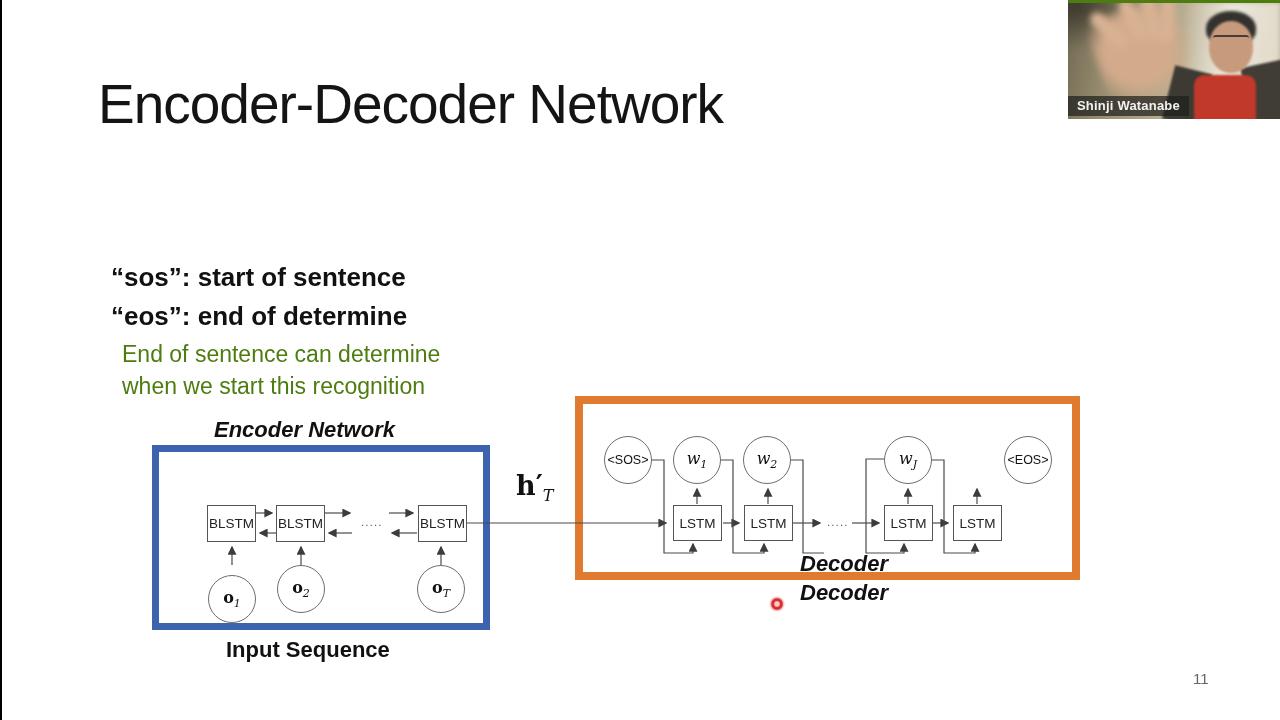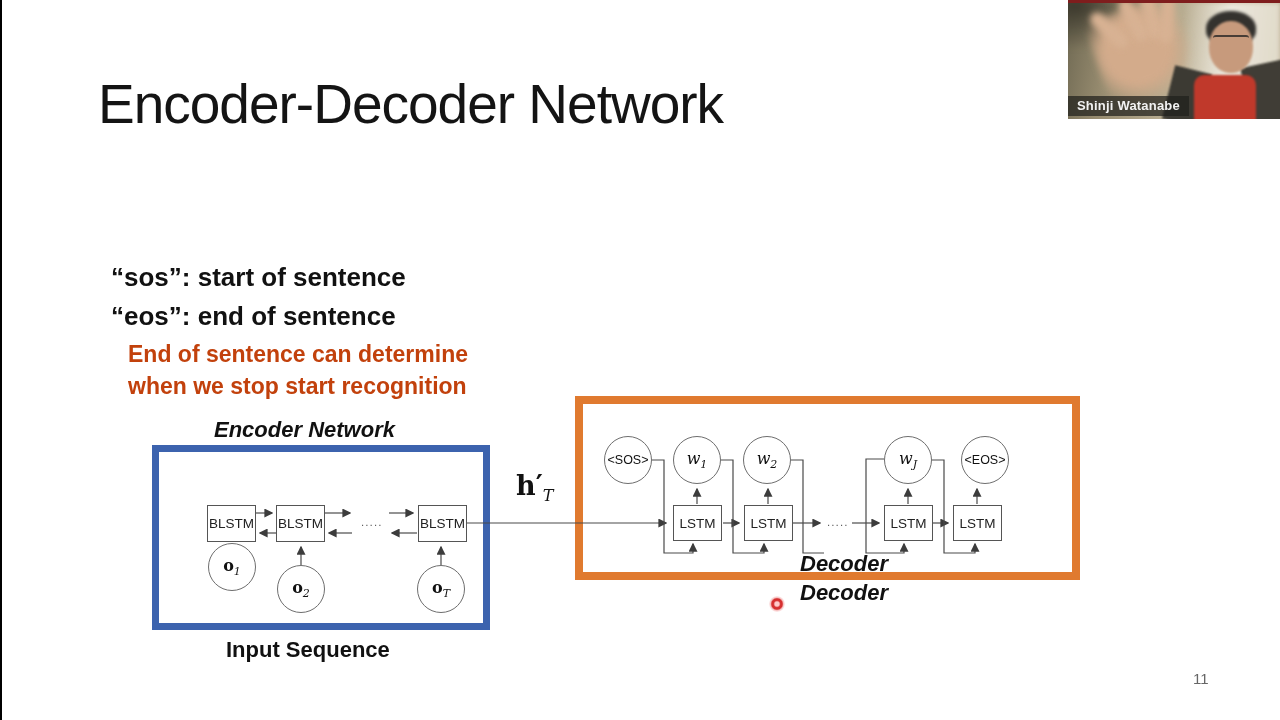--- a/index.html
+++ b/index.html
@@ -7,21 +7,21 @@
     position:relative;width:1280px;height:720px;overflow:hidden;
     background:#ffffff;font-family:"Liberation Sans",sans-serif;color:#1b1b1b;padding-left:32px;
   }
   .abs{position:absolute;}
   
   #left-edge{left:0;top:0;width:2px;height:720px;background:#000;}
   
   #title{left:98px;top:72px;font-size:55px;font-weight:300;letter-spacing:-1px;color:#141414;}
   
   .note-big{left:111px;font-size:26px;font-weight:700;color:#111;}
-  .note-small{left:128px;font-size:23px;font-weight:700;color:#c2410c;}
+  .note-small{left:122px;font-size:23px;font-weight:400;color:#4d7c0f;}
   
   .italic-label{font-style:italic;font-weight:700;font-size:22px;color:#111;}
   .caption{font-weight:700;font-size:22px;color:#111;}
   
   #encoder-box{left:152px;top:445px;width:338px;height:185px;border:7px solid #3c63ae;box-sizing:border-box;background:transparent;}
   #decoder-box{left:575px;top:396px;width:505px;height:184px;border:8px solid #e07a2f;box-sizing:border-box;background:transparent;}
   
   .nodebox{
     background:#fff;border:1.2px solid #555;box-sizing:border-box;
     display:flex;align-items:center;justify-content:center;
@@ -42,21 +42,21 @@
   #hidden-label .hb{font-weight:700;}
   #hidden-label sub{font-size:16px;font-style:italic;}
   
   #wires{left:0;top:0;z-index:2;}
   
   #laser-dot{left:769px;top:596px;width:16px;height:16px;border-radius:50%;z-index:5;
     background:radial-gradient(circle,#ffc9c9 0 18%,#d62f2f 32% 46%,rgba(235,110,110,0.38) 58%,rgba(235,110,110,0) 75%);}
   
   #page-number{left:1161px;top:670px;font-size:15px;color:#666;margin-left:32px;}
   
-  #webcam{left:1068px;top:0;width:212px;height:119px;background:#7f1d1d;z-index:6;overflow:hidden;}
+  #webcam{left:1068px;top:0;width:212px;height:119px;background:#4d7c0f;z-index:6;overflow:hidden;}
   #webcam-video{position:absolute;left:0;top:3px;width:212px;height:116px;overflow:hidden;
     background:linear-gradient(100deg,#6e6852 0%,#958a6e 20%,#b2a78b 45%,#cfc3a8 72%,#b5a88c 100%);}
   .cam-shape{position:absolute;}
   #cam-corner-dark{left:-10px;top:-8px;width:90px;height:55px;background:radial-gradient(ellipse at 20% 20%,rgba(50,48,38,0.85),rgba(50,48,38,0) 70%);filter:blur(3px);}
   #presenter-hand{left:28px;top:2px;width:95px;height:95px;background:radial-gradient(ellipse at 45% 45%,#d3ab8b 0 45%,rgba(211,171,139,0) 75%);filter:blur(3px);transform:rotate(-20deg);}
   .finger{position:absolute;width:14px;height:46px;border-radius:8px;background:#d8b293;filter:blur(3px);}
   #finger-1{left:58px;top:-6px;transform:rotate(-28deg);}
   #finger-2{left:76px;top:-10px;transform:rotate(-12deg);}
   #finger-3{left:92px;top:-6px;transform:rotate(4deg);}
   #finger-4{left:34px;top:4px;transform:rotate(-48deg);}
@@ -73,23 +73,23 @@
 </head>
 <body>
 
 <div id="stage">
 
   <div class="abs" id="left-edge"></div>
 
   <div class="abs" id="title">Encoder-Decoder Network</div>
 
   <div class="abs note-big" style="top:262px;">“sos”: start of sentence</div>
-  <div class="abs note-big" style="top:301px;">“eos”: end of sentence</div>
+  <div class="abs note-big" style="top:301px;">“eos”: end of determine</div>
   <div class="abs note-small" style="top:341px;">End of sentence can determine</div>
-  <div class="abs note-small" style="top:373px;">when we stop start recognition</div>
+  <div class="abs note-small" style="top:373px;">when we start this recognition</div>
 
   <div class="abs italic-label" style="left:214px;top:417px;">Encoder Network</div>
   <div class="abs caption" style="left:226px;top:637px;">Input Sequence</div>
   <div class="abs italic-label" style="left:800px;top:549px;width:138px;text-align:left;line-height:29px;font-style:italic;">
     <div>Decoder</div>
     <div>Decoder</div>
   </div>
 
   <div class="abs" id="encoder-box"></div>
   <div class="abs" id="decoder-box"></div>
@@ -131,21 +131,21 @@
       <polyline points="884,459 866,459 866,553 904,553 904,544" marker-end="url(#ah)"></polyline>
       <polyline points="932,460 944,460 944,553 975,553 975,544" marker-end="url(#ah)"></polyline>
     </g>
   </svg>
 
   <div class="abs nodebox" style="left:207px;top:505px;width:49px;height:37px;">BLSTM</div>
   <div class="abs nodebox" style="left:276px;top:505px;width:49px;height:37px;">BLSTM</div>
   <div class="abs nodebox" style="left:418px;top:505px;width:49px;height:37px;">BLSTM</div>
   <div class="abs dots" style="left:356px;top:517px;width:32px;text-align:center;">.....</div>
 
-  <div class="abs circle" style="left:208px;top:543px;">
+  <div class="abs circle" style="left:208px;top:575px;">
     <span class="mathlab"><span class="base-bold">o</span><sub>1</sub></span>
   </div>
   <div class="abs circle" style="left:277px;top:565px;align-items:center;">
     <span class="mathlab"><span class="base-bold">o</span><sub>2</sub></span>
   </div>
   <div class="abs circle" style="left:417px;top:565px;">
     <span class="mathlab"><span class="base-bold">o</span><sub>T</sub></span>
   </div>
 
   <div class="abs" id="hidden-label"><span class="hb">h</span><span class="hb">′</span><sub>T</sub></div>
@@ -161,21 +161,21 @@
   </div>
   <div class="abs circle" style="left:673px;top:436px;">
     <span class="mathlab"><span class="base-it">w</span><sub>1</sub></span>
   </div>
   <div class="abs circle" style="left:743px;top:436px;">
     <span class="mathlab"><span class="base-it">w</span><sub>2</sub></span>
   </div>
   <div class="abs circle" style="left:884px;top:436px;">
     <span class="mathlab"><span class="base-it">w</span><sub>J</sub></span>
   </div>
-  <div class="abs circle" style="left:961px;top:436px;">
+  <div class="abs circle" style="left:1004px;top:436px;">
     <span class="token">&lt;EOS&gt;</span>
   </div>
 
   <div class="abs" id="laser-dot"></div>
 
   <div class="abs" id="page-number">11</div>
 
   <div class="abs" id="webcam">
     <div id="webcam-video">
       <div class="cam-shape" id="cam-corner-dark"></div>

